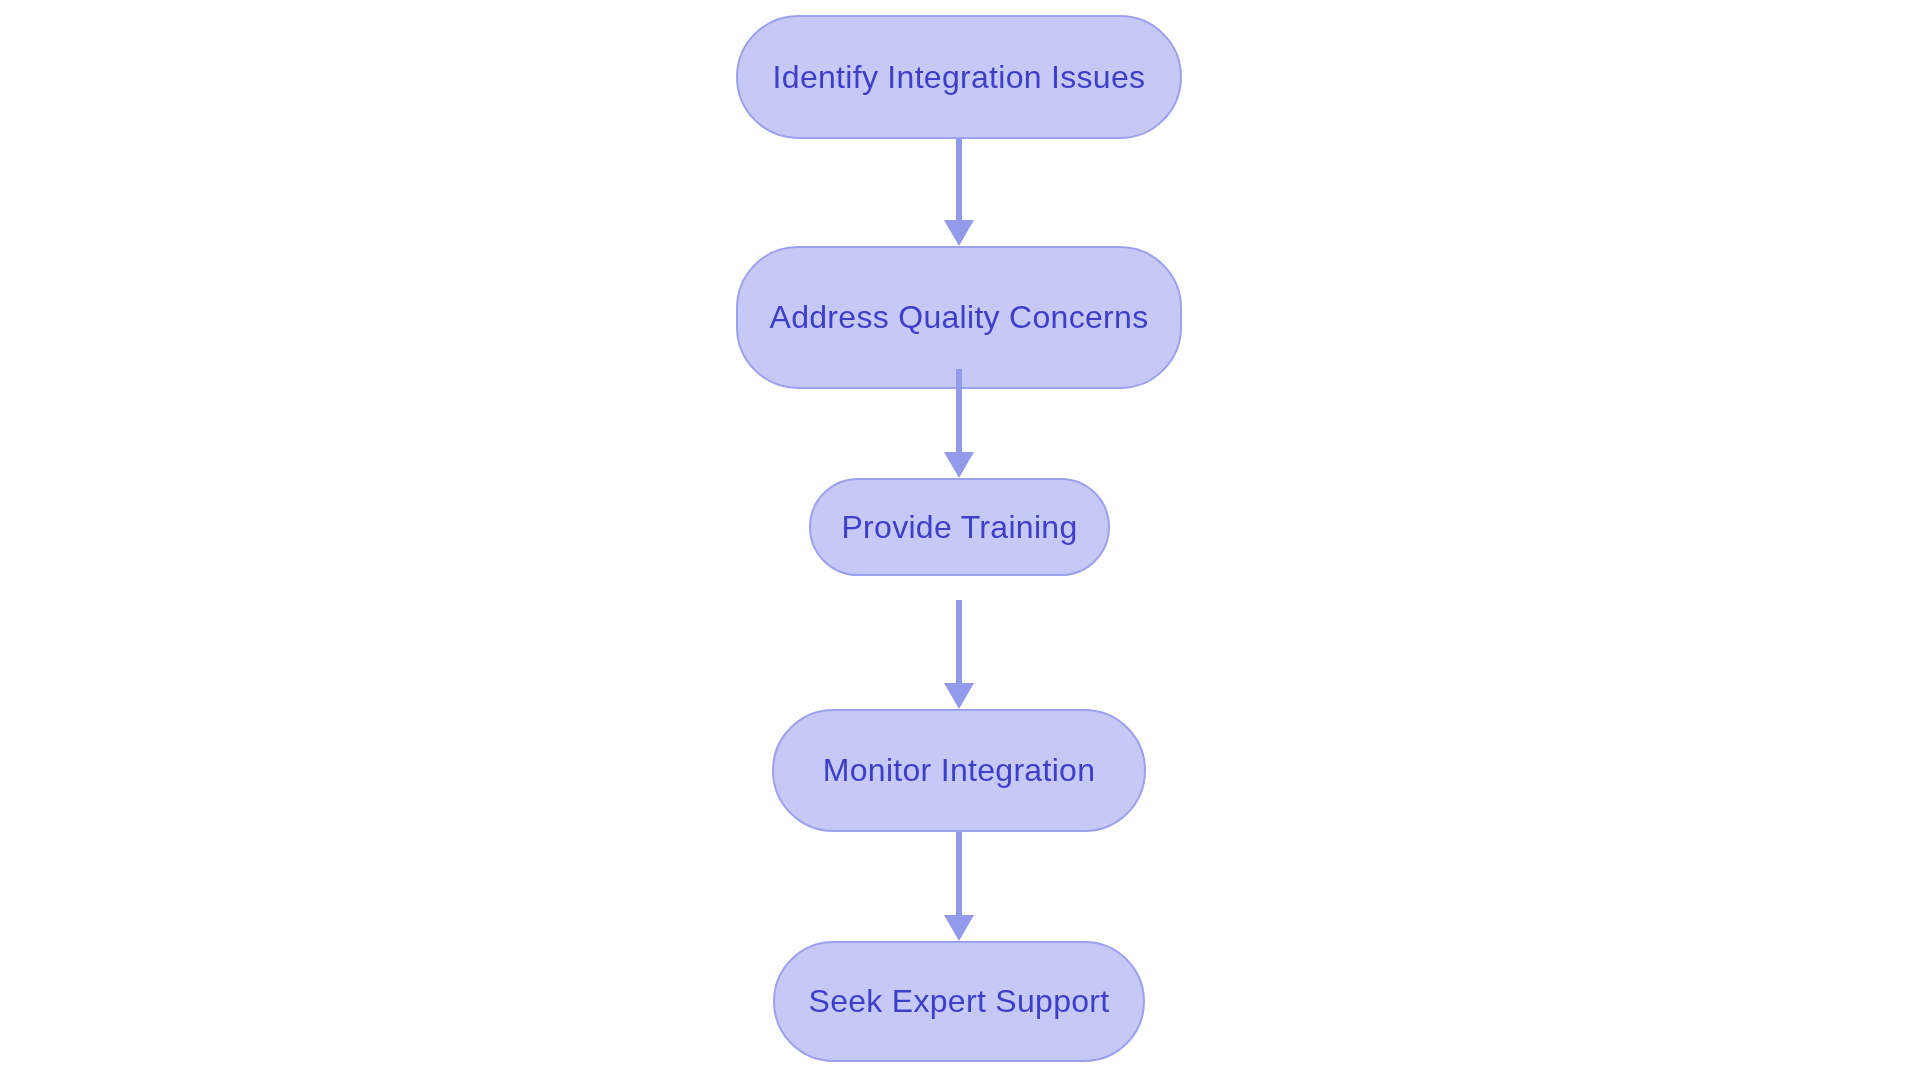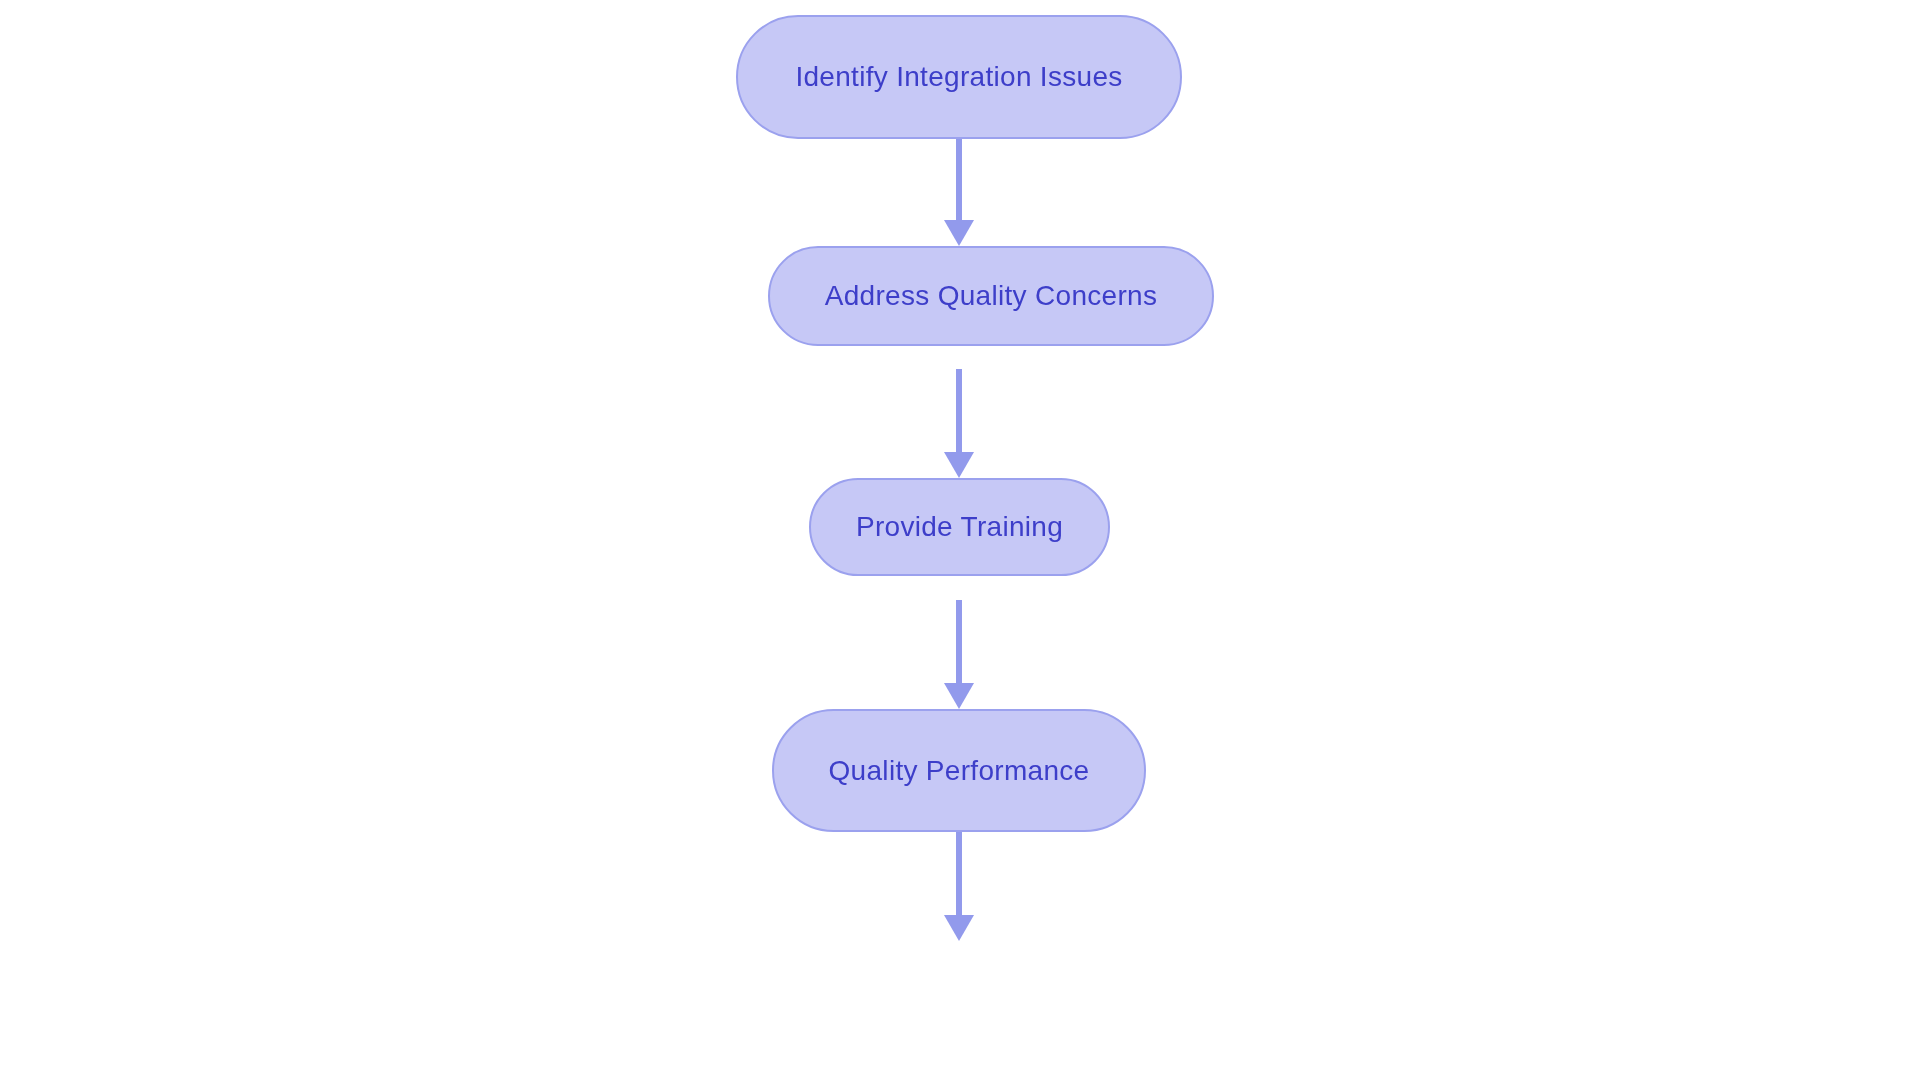--- a/index.html
+++ b/index.html
@@ -21,27 +21,27 @@
     display: flex;
     align-items: center;
     justify-content: center;
     background: var(--node-fill, #c6c8f6);
     border: 2px solid var(--node-border, #9ba1ee);
     border-radius: 62px;
     text-align: center;
   }
   .node-label {
     color: var(--node-text, #3d3ec9);
-    font-size: 28px;
+    font-size: 32px;
     line-height: 1.2;
     letter-spacing: 0.3px;
     white-space: nowrap;
   }
   .node-1 { left: 736px; top:  15px; width: 446px; height: 124px; }
-  .node-2 { left: 768px; top: 246px; width: 446px; height: 100px; }
+  .node-2 { left: 736px; top: 246px; width: 446px; height: 143px; }
   .node-3 { left: 809px; top: 478px; width: 301px; height: 98px; }
   .node-4 { left: 772px; top: 709px; width: 374px; height: 123px; }
   .node-5 { left: 773px; top: 941px; width: 372px; height: 121px; }
 
   .arrow {
     position: absolute;
     left: 944px;            
     width: 30px;
     display: flex;
     flex-direction: column;
@@ -90,22 +90,25 @@
   <div class="node node-3">
     <span class="node-label">Provide Training</span>
   </div>
 
   <div class="arrow arrow-3">
     <div class="arrow-line"></div>
     <div class="arrow-head"></div>
   </div>
 
   <div class="node node-4">
-    <span class="node-label">Quality Performance</span>
+    <span class="node-label">Monitor Integration</span>
   </div>
 
   <div class="arrow arrow-4">
     <div class="arrow-line"></div>
     <div class="arrow-head"></div>
   </div>
 
+  <div class="node node-5">
+    <span class="node-label">Seek Expert Support</span>
+  </div>
 
 </div>
 
 </body></html>

